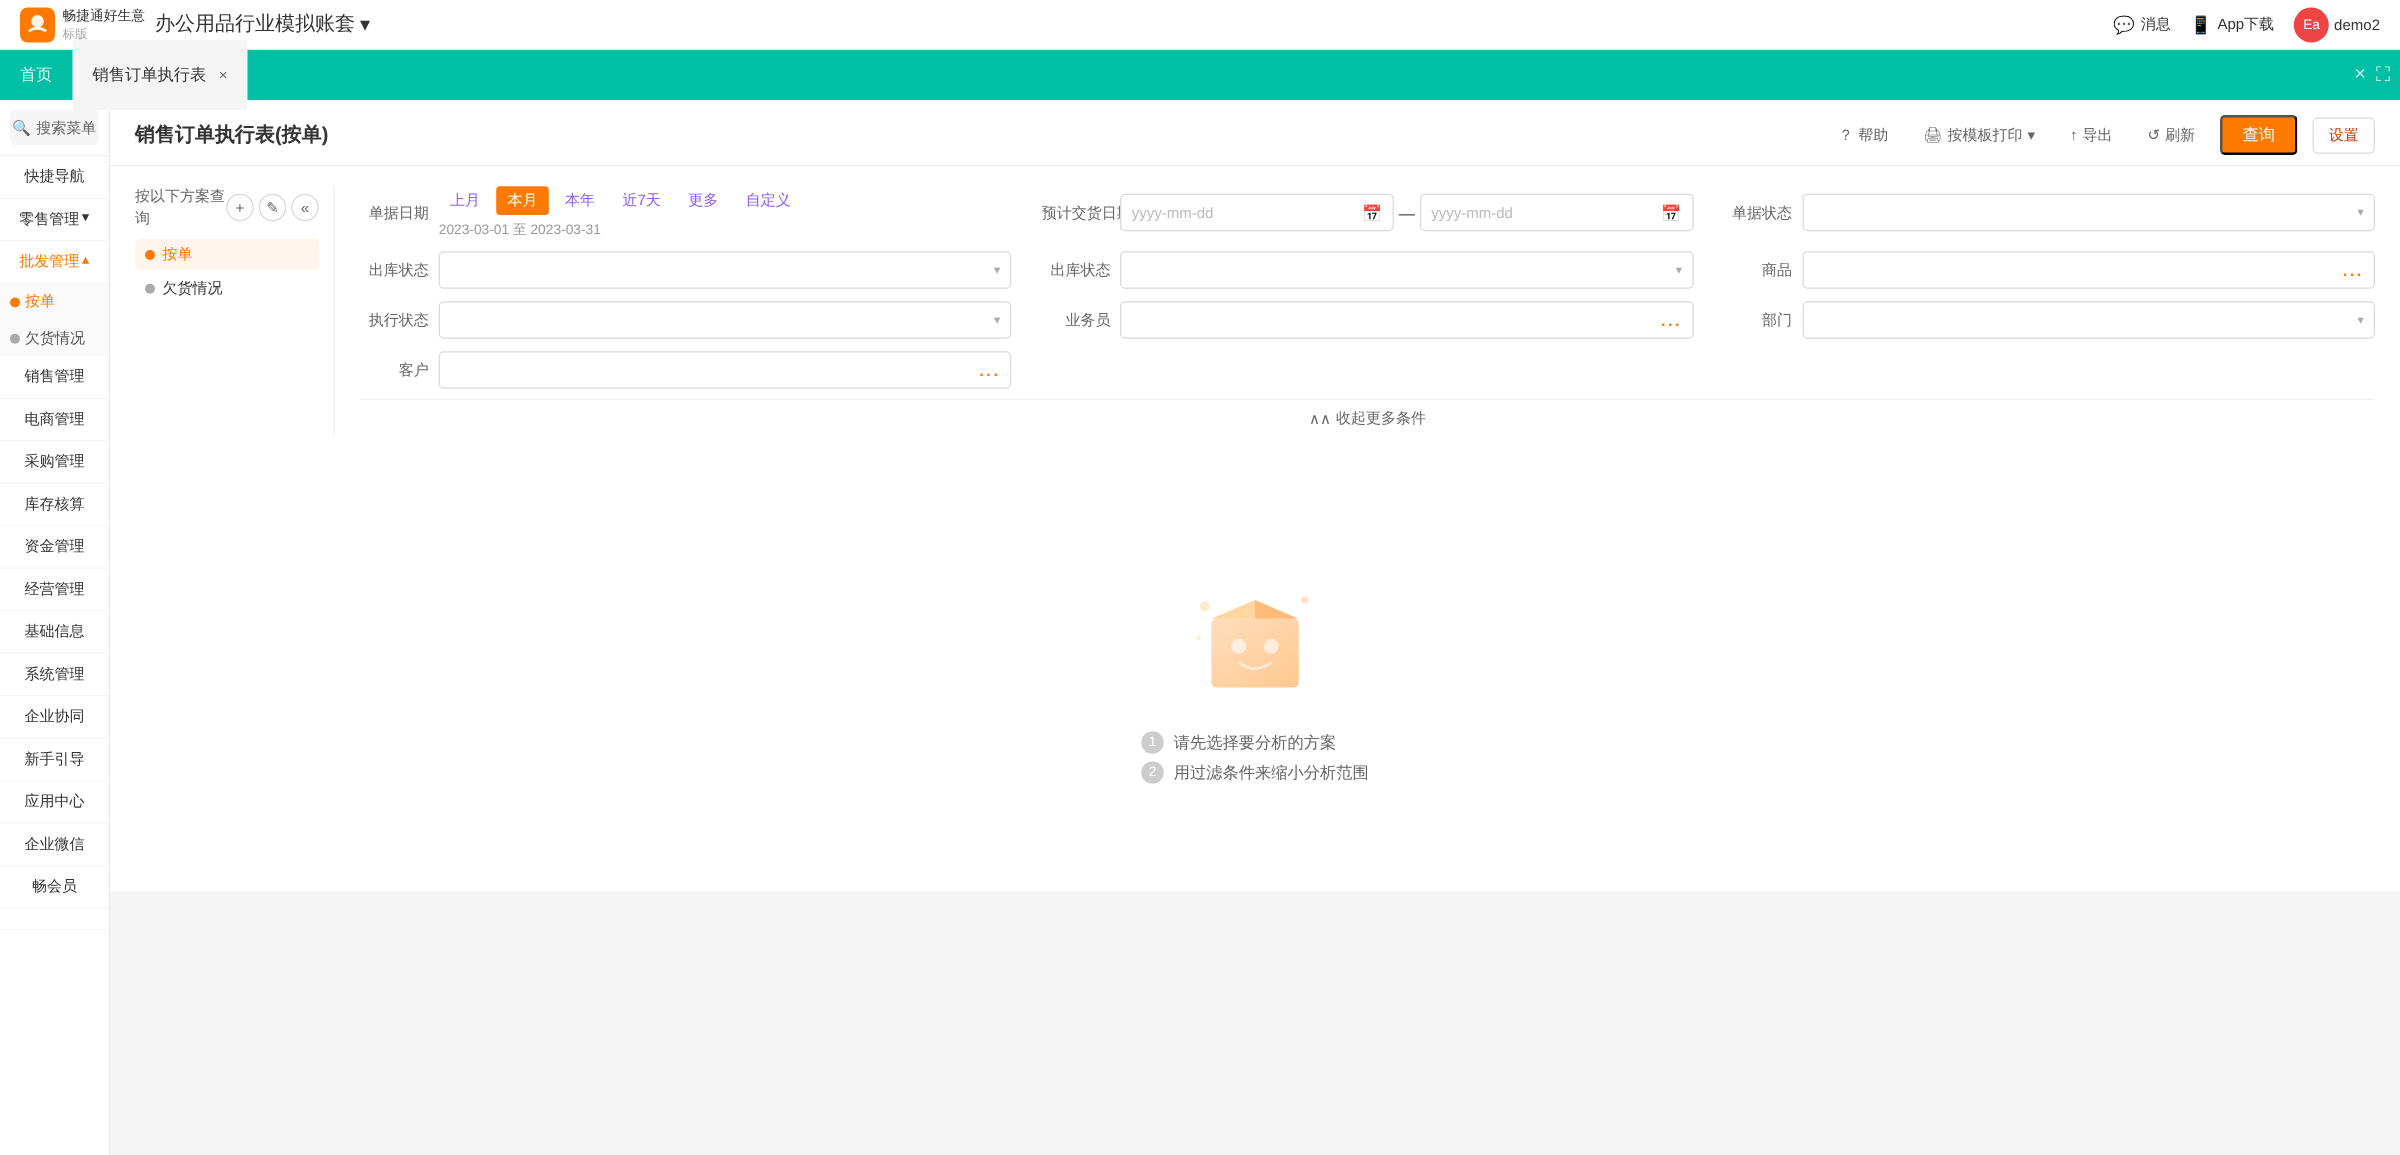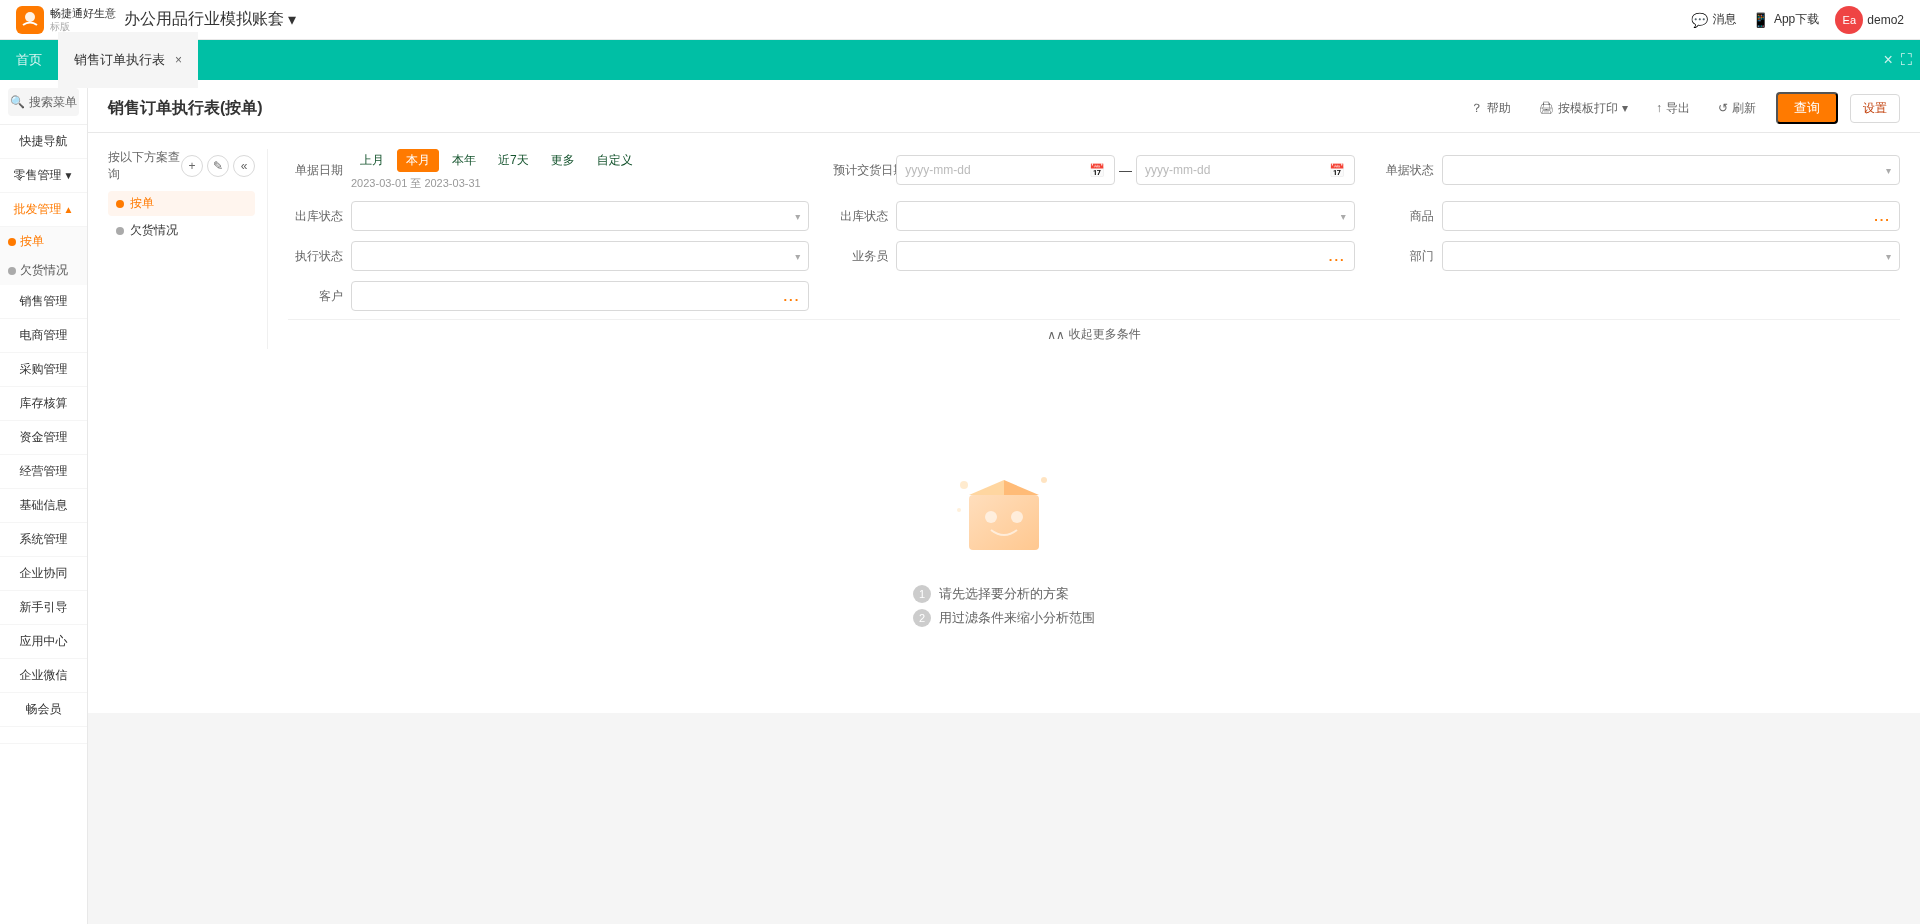--- a/index.html
+++ b/index.html
@@ -16,21 +16,21 @@
       border-bottom: 1px solid #e8e8e8;
       flex-shrink: 0;
     }
     .top-header-left {
       display: flex;
       align-items: center;
       gap: 8px;
     }
     .logo-area {
       display: flex;
-      align-items: center;
+      align-items: flex-end;
       gap: 6px;
     }
     .logo-icon {
       width: 28px;
       height: 28px;
       background: #ff7a00;
       border-radius: 6px;
       display: flex;
       align-items: center;
       justify-content: center;
@@ -162,20 +162,21 @@
       color: #333;
       cursor: pointer;
       border-bottom: 1px solid #f5f5f5;
     }
     .sidebar-nav-item.active { color: #ff7a00; }
     .sidebar-nav-item.has-arrow {
       display: flex;
       align-items: center;
       justify-content: center;
       gap: 2px;
+      font-family: Liberation Mono, monospace;
     }
     .sidebar-sub-item {
       padding: 6px 8px;
       font-size: 12px;
       color: #555;
       cursor: pointer;
       display: flex;
       align-items: center;
       gap: 4px;
       background: #fafafa;
@@ -319,21 +320,21 @@
     .filter-main {
       flex: 1;
       padding-left: 20px;
     }
     .date-quick-btn {
       padding: 2px 8px;
       border-radius: 3px;
       font-size: 12px;
       cursor: pointer;
       border: 1px solid transparent;
-      color: #14532d;
+      color: #8b5cf6;
     }
     .date-quick-btn.active {
       background: #ff7a00;
       color: white;
       border-color: #ff7a00;
     }
     .select-arrow { color: #aaa; font-size: 10px; }
     .input-field-placeholder { color: #bbb; }
     .input-dots { color: #ff7a00; font-weight: bold; letter-spacing: 2px; }
     .filter-cell {

